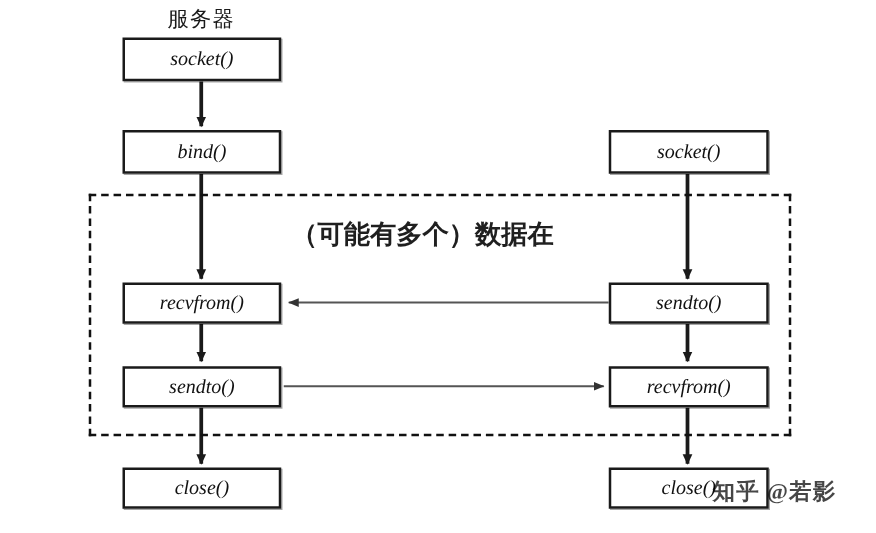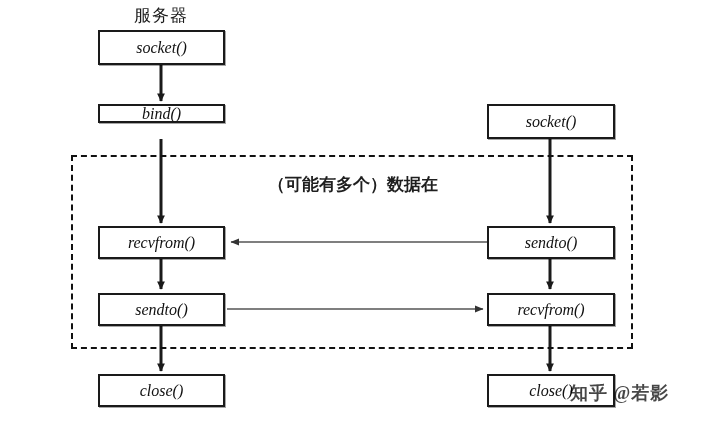--- a/index.html
+++ b/index.html
@@ -52,24 +52,23 @@
     position: absolute;
     box-sizing: border-box;
     border: 2.5px dashed #111111;
     background: transparent;
   }
 
   
   .annotation {
     position: absolute;
     font-family: "DejaVu Sans", "Liberation Sans", sans-serif;
-    font-size: 17px;
+    font-size: 21px;
     font-weight: 700;
     color: #1f1f1f;
-    text-align: center;
     line-height: 1.45;
     white-space: nowrap;
   }
 
   
   svg.wires {
     position: absolute;
     left: 0;
     top: 0;
     width: 701px;
@@ -122,21 +121,21 @@
 
   <div class="annotation" style="left:233px; top:172px; width:240px;">
     <div>（可能有多个）数据在</div>
   </div>
 
   <div class="col-header" style="left:101px; top:4px; width:120px;">服务器</div>
 
 
   <div class="pbox" style="left:98px; top:30px; width:127px; height:35px;">socket()</div>
 
-  <div class="pbox" style="left:98px; top:104px; width:127px; height:19px;">bind()</div>
+  <div class="pbox" style="left:98px; top:104px; width:127px; height:35px;">bind()</div>
 
   <div class="pbox" style="left:98px; top:226px; width:127px; height:33px;">recvfrom()</div>
 
   <div class="pbox" style="left:98px; top:293px; width:127px; height:33px;">sendto()</div>
 
   <div class="pbox" style="left:98px; top:374px; width:127px; height:33px;">close()</div>
 
   <div class="pbox" style="left:487px; top:104px; width:128px; height:35px;">socket()</div>
 
   <div class="pbox" style="left:487px; top:226px; width:128px; height:33px;">sendto()</div>

